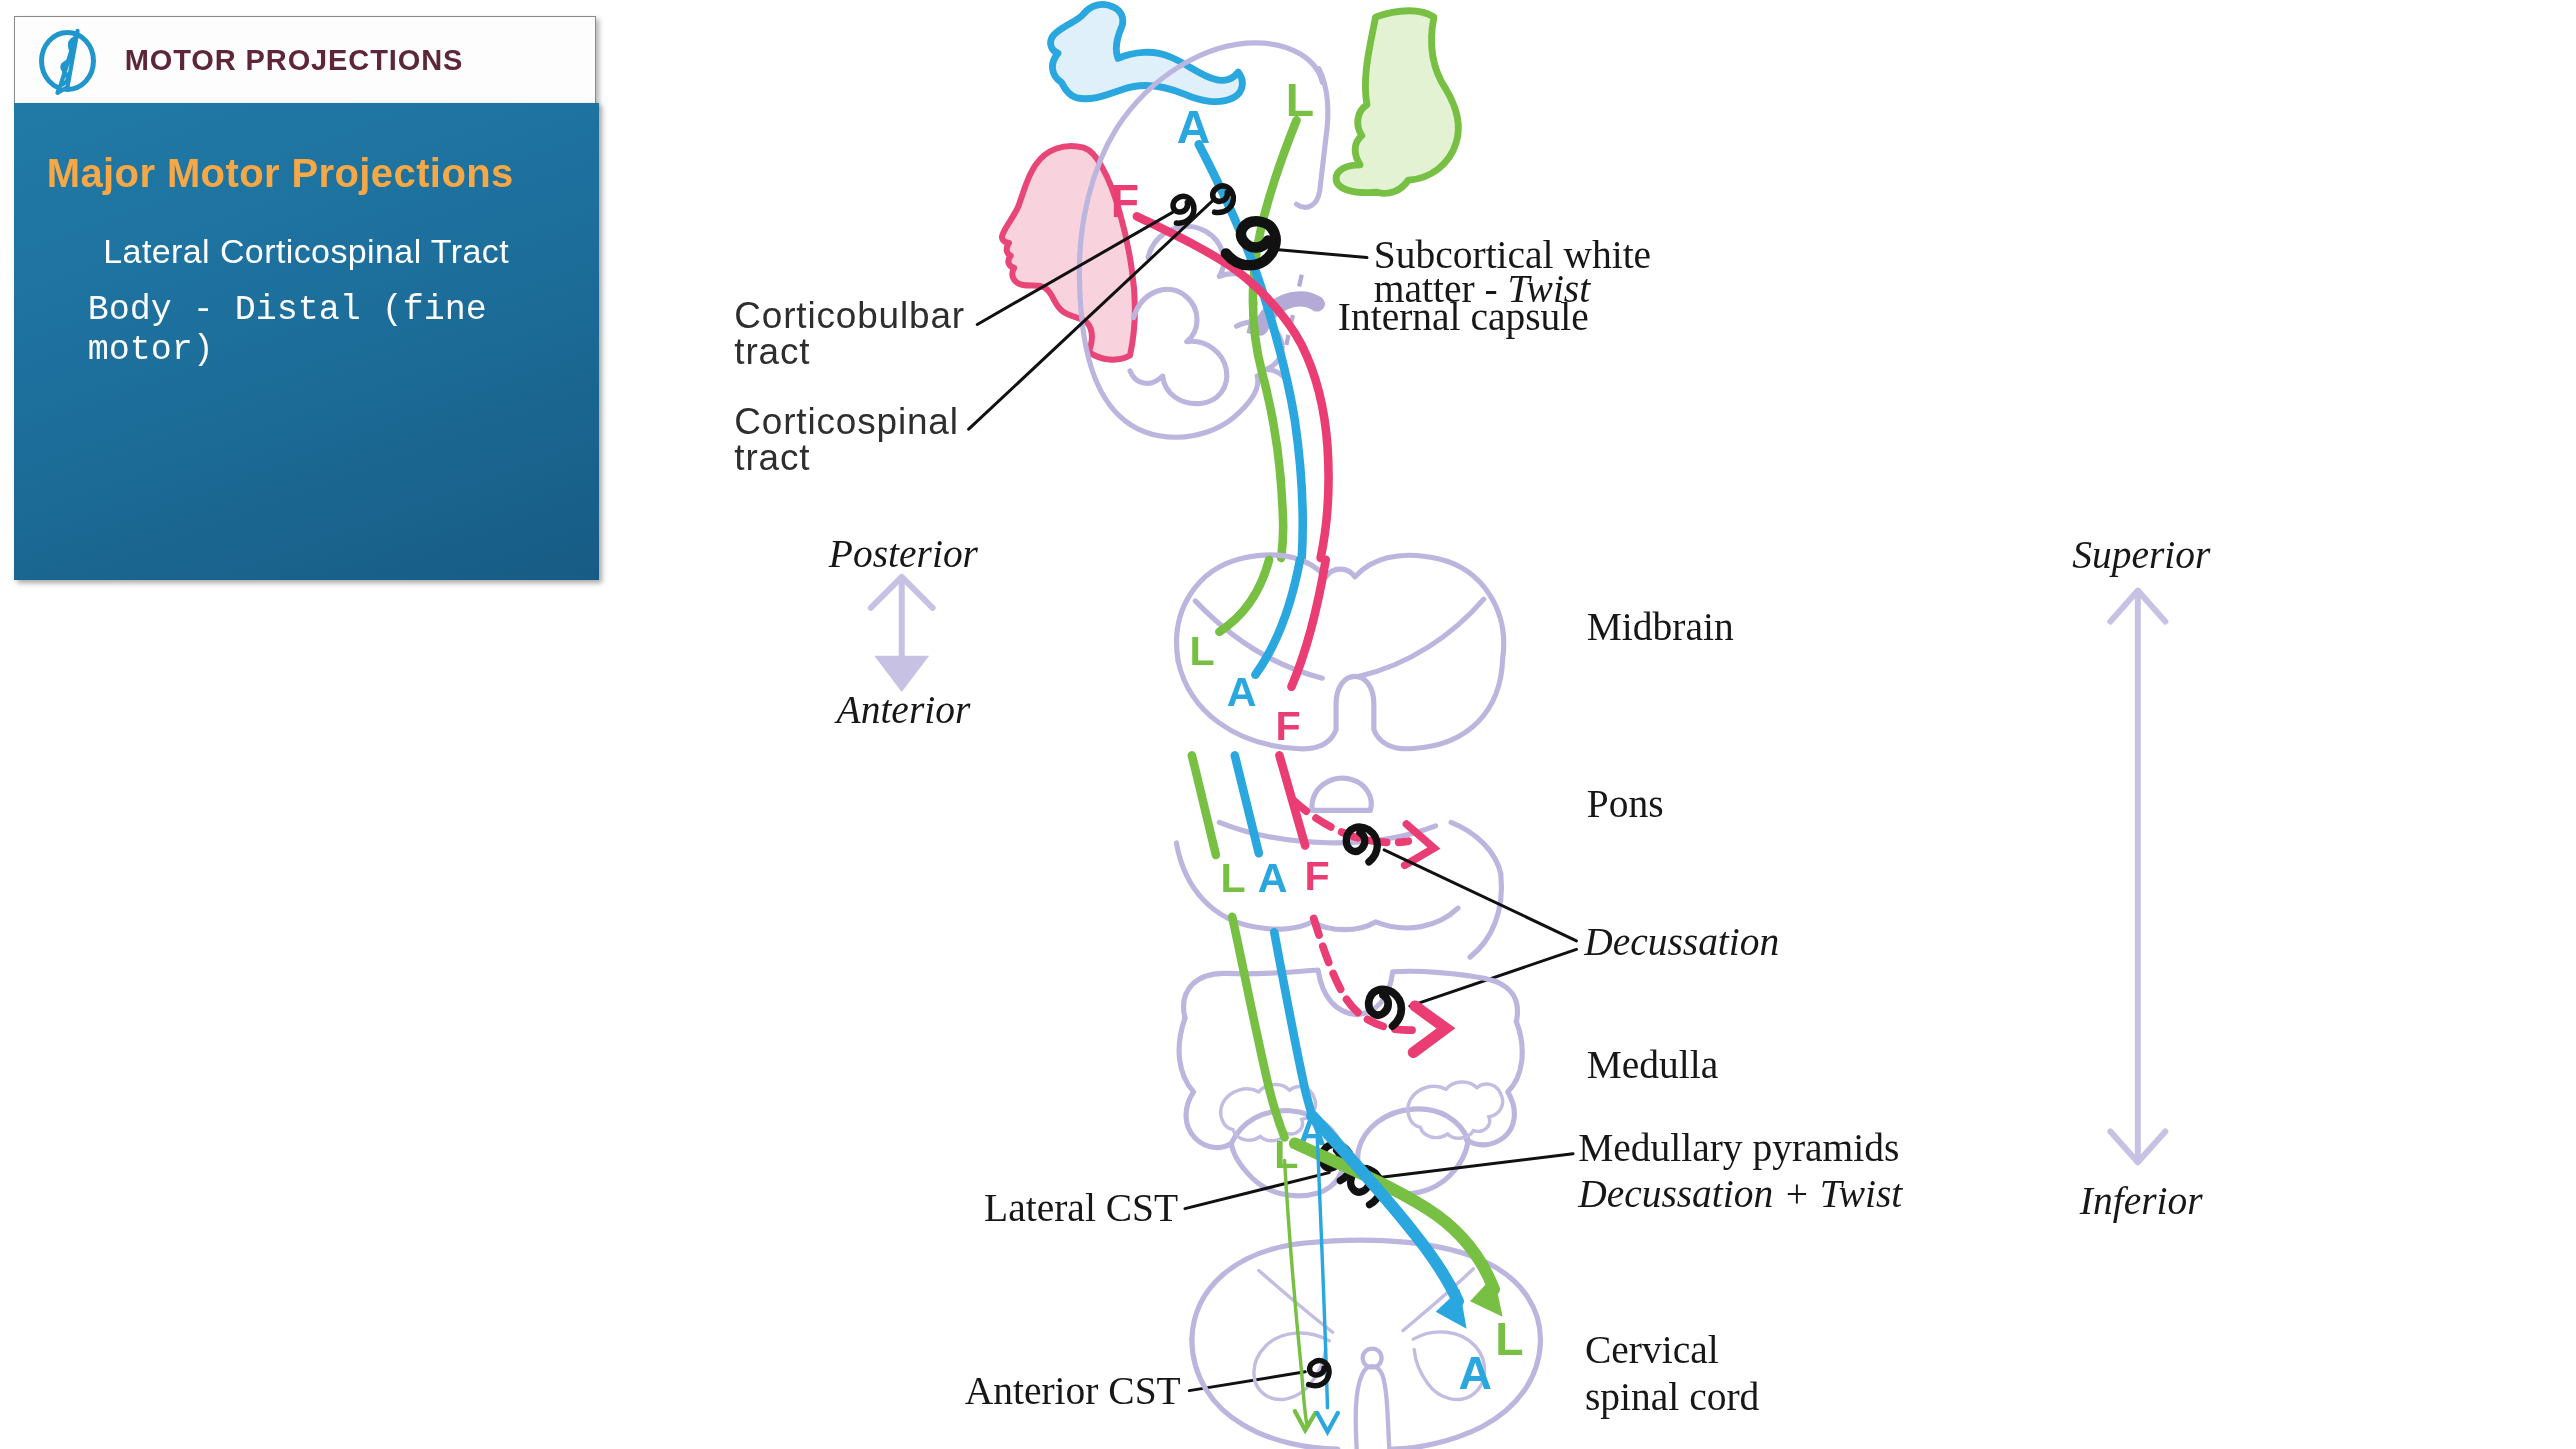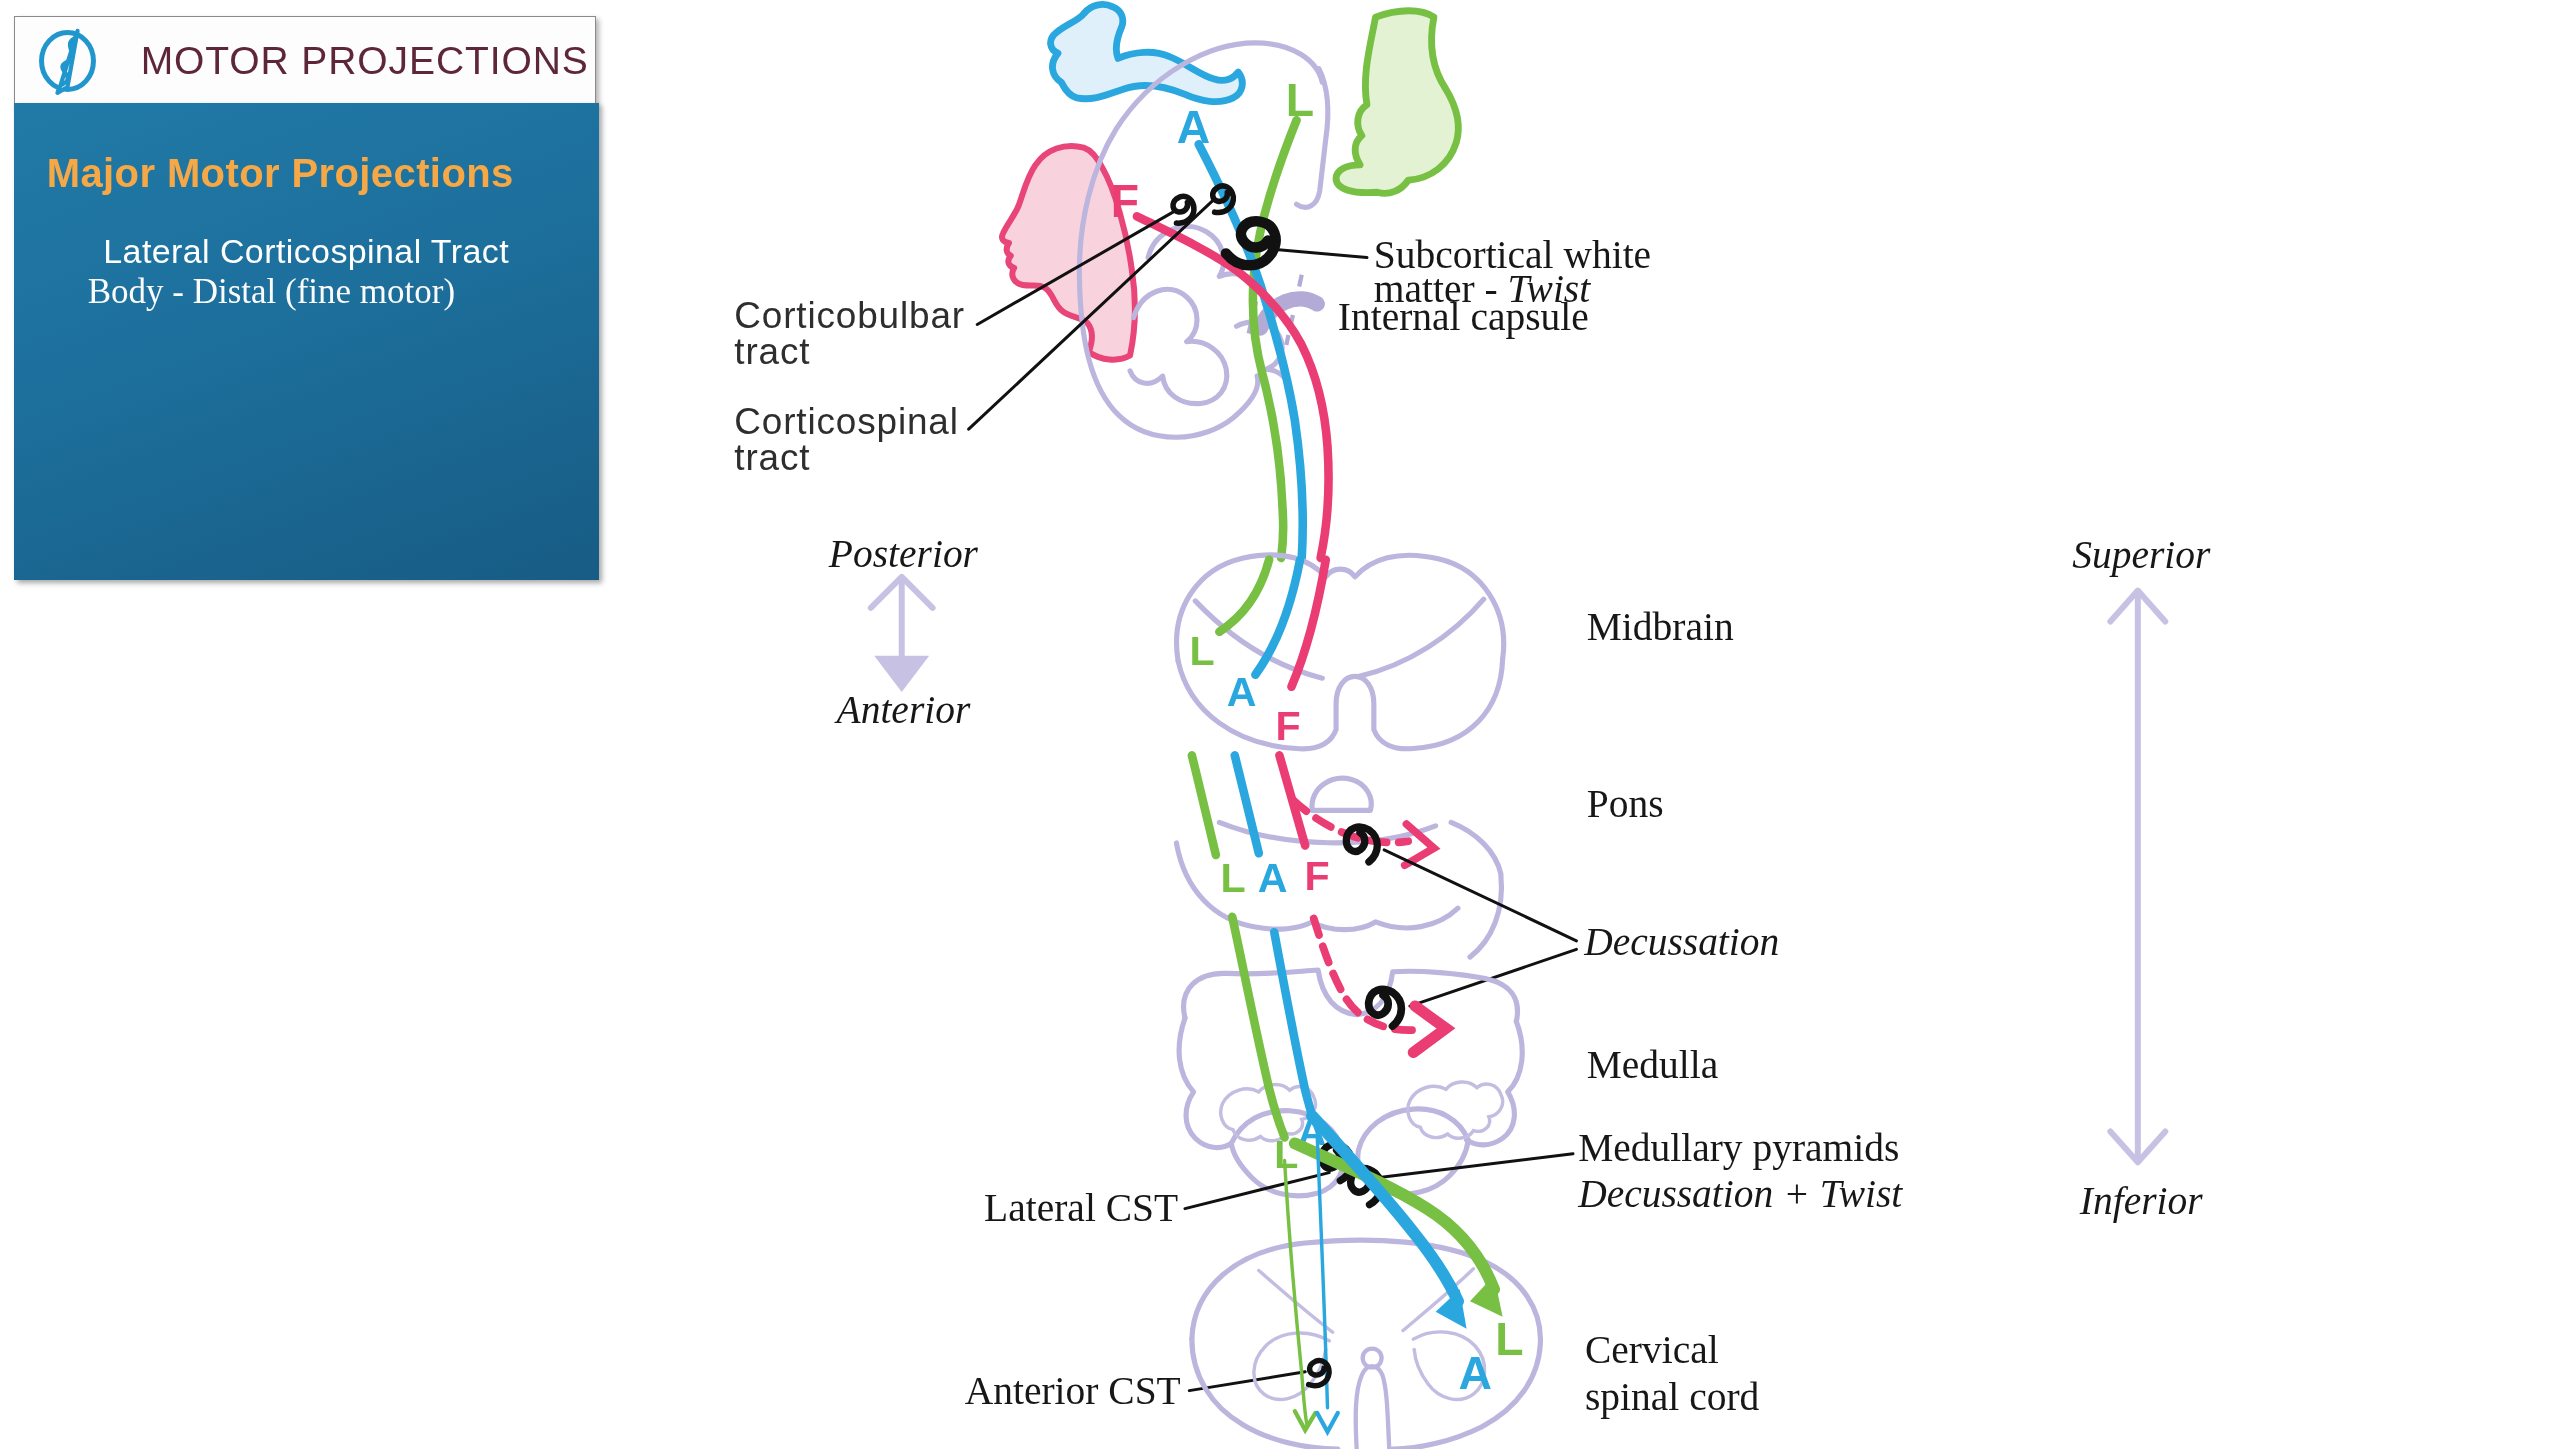--- a/index.html
+++ b/index.html
@@ -4,31 +4,31 @@
 <style>
   html,body{margin:0;padding:0;background:#ffffff;width:2576px;height:1449px;overflow:hidden;
             font-family:"Liberation Sans",sans-serif;}
   .stage{position:relative;width:2576px;height:1449px;}
 
   
   .header-card{position:absolute;left:13.7px;top:15.5px;width:580px;height:88px;background:#fdfdfd;
                border:1.7px solid #8a8a8a;box-shadow:3.4px 3.4px 5.2px rgba(0,0,0,.3);
                display:flex;align-items:center;}
   .header-card .logo{margin-left:19px;flex:0 0 auto;}
-  .app-title{margin-left:40px;font-size:39px;font-weight:normal;color:#5E2639;letter-spacing:0.9px;}
+  .app-title{margin-left:24px;font-size:29px;font-weight:bold;color:#5E2639;letter-spacing:0.9px;}
 
   
   .legend-panel{position:absolute;left:13.7px;top:103px;width:519px;height:381px;
                 padding:48px 33px;background:linear-gradient(160deg,#217aa6 0%,#1d6f9c 45%,#175c85 100%);
                 box-shadow:3.4px 3.4px 5.2px rgba(0,0,0,.35);}
   .legend-title{font-size:40px;color:#F5A845;font-weight:600;letter-spacing:0.4px;}
   .legend-item{margin-top:36px;}
   .legend-item .name{font-size:34px;color:#ffffff;letter-spacing:0.4px;text-align:center;}
-  .legend-item .detail{font-family:Liberation Serif, serif;font-size:35px;color:#fbfbfb;
-                       margin-top:1px;margin-left:41px;}
+  .legend-item .detail{font-family:Liberation Mono, monospace;font-size:35px;color:#fbfbfb;
+                       margin-top:19px;margin-left:41px;}
 
   
   svg.diagram{position:absolute;left:0;top:0;}
   .lav{stroke:#BCB5DE;fill:none;stroke-width:6;stroke-linecap:round;stroke-linejoin:round;}
   .lavthin{stroke:#C3BDE2;fill:none;stroke-width:4;stroke-linecap:round;}
   .slabel{font-family:"Liberation Serif",serif;font-size:46px;fill:#171717;}
   .it{font-style:italic;}
   .sans{font-family:"Liberation Sans",sans-serif;font-size:43px;fill:#2e2e2e;letter-spacing:1px;}
   .letter{font-family:"Liberation Sans",sans-serif;font-weight:bold;}
   .leader{stroke:#111111;stroke-width:3.5;fill:none;stroke-linecap:round;}

